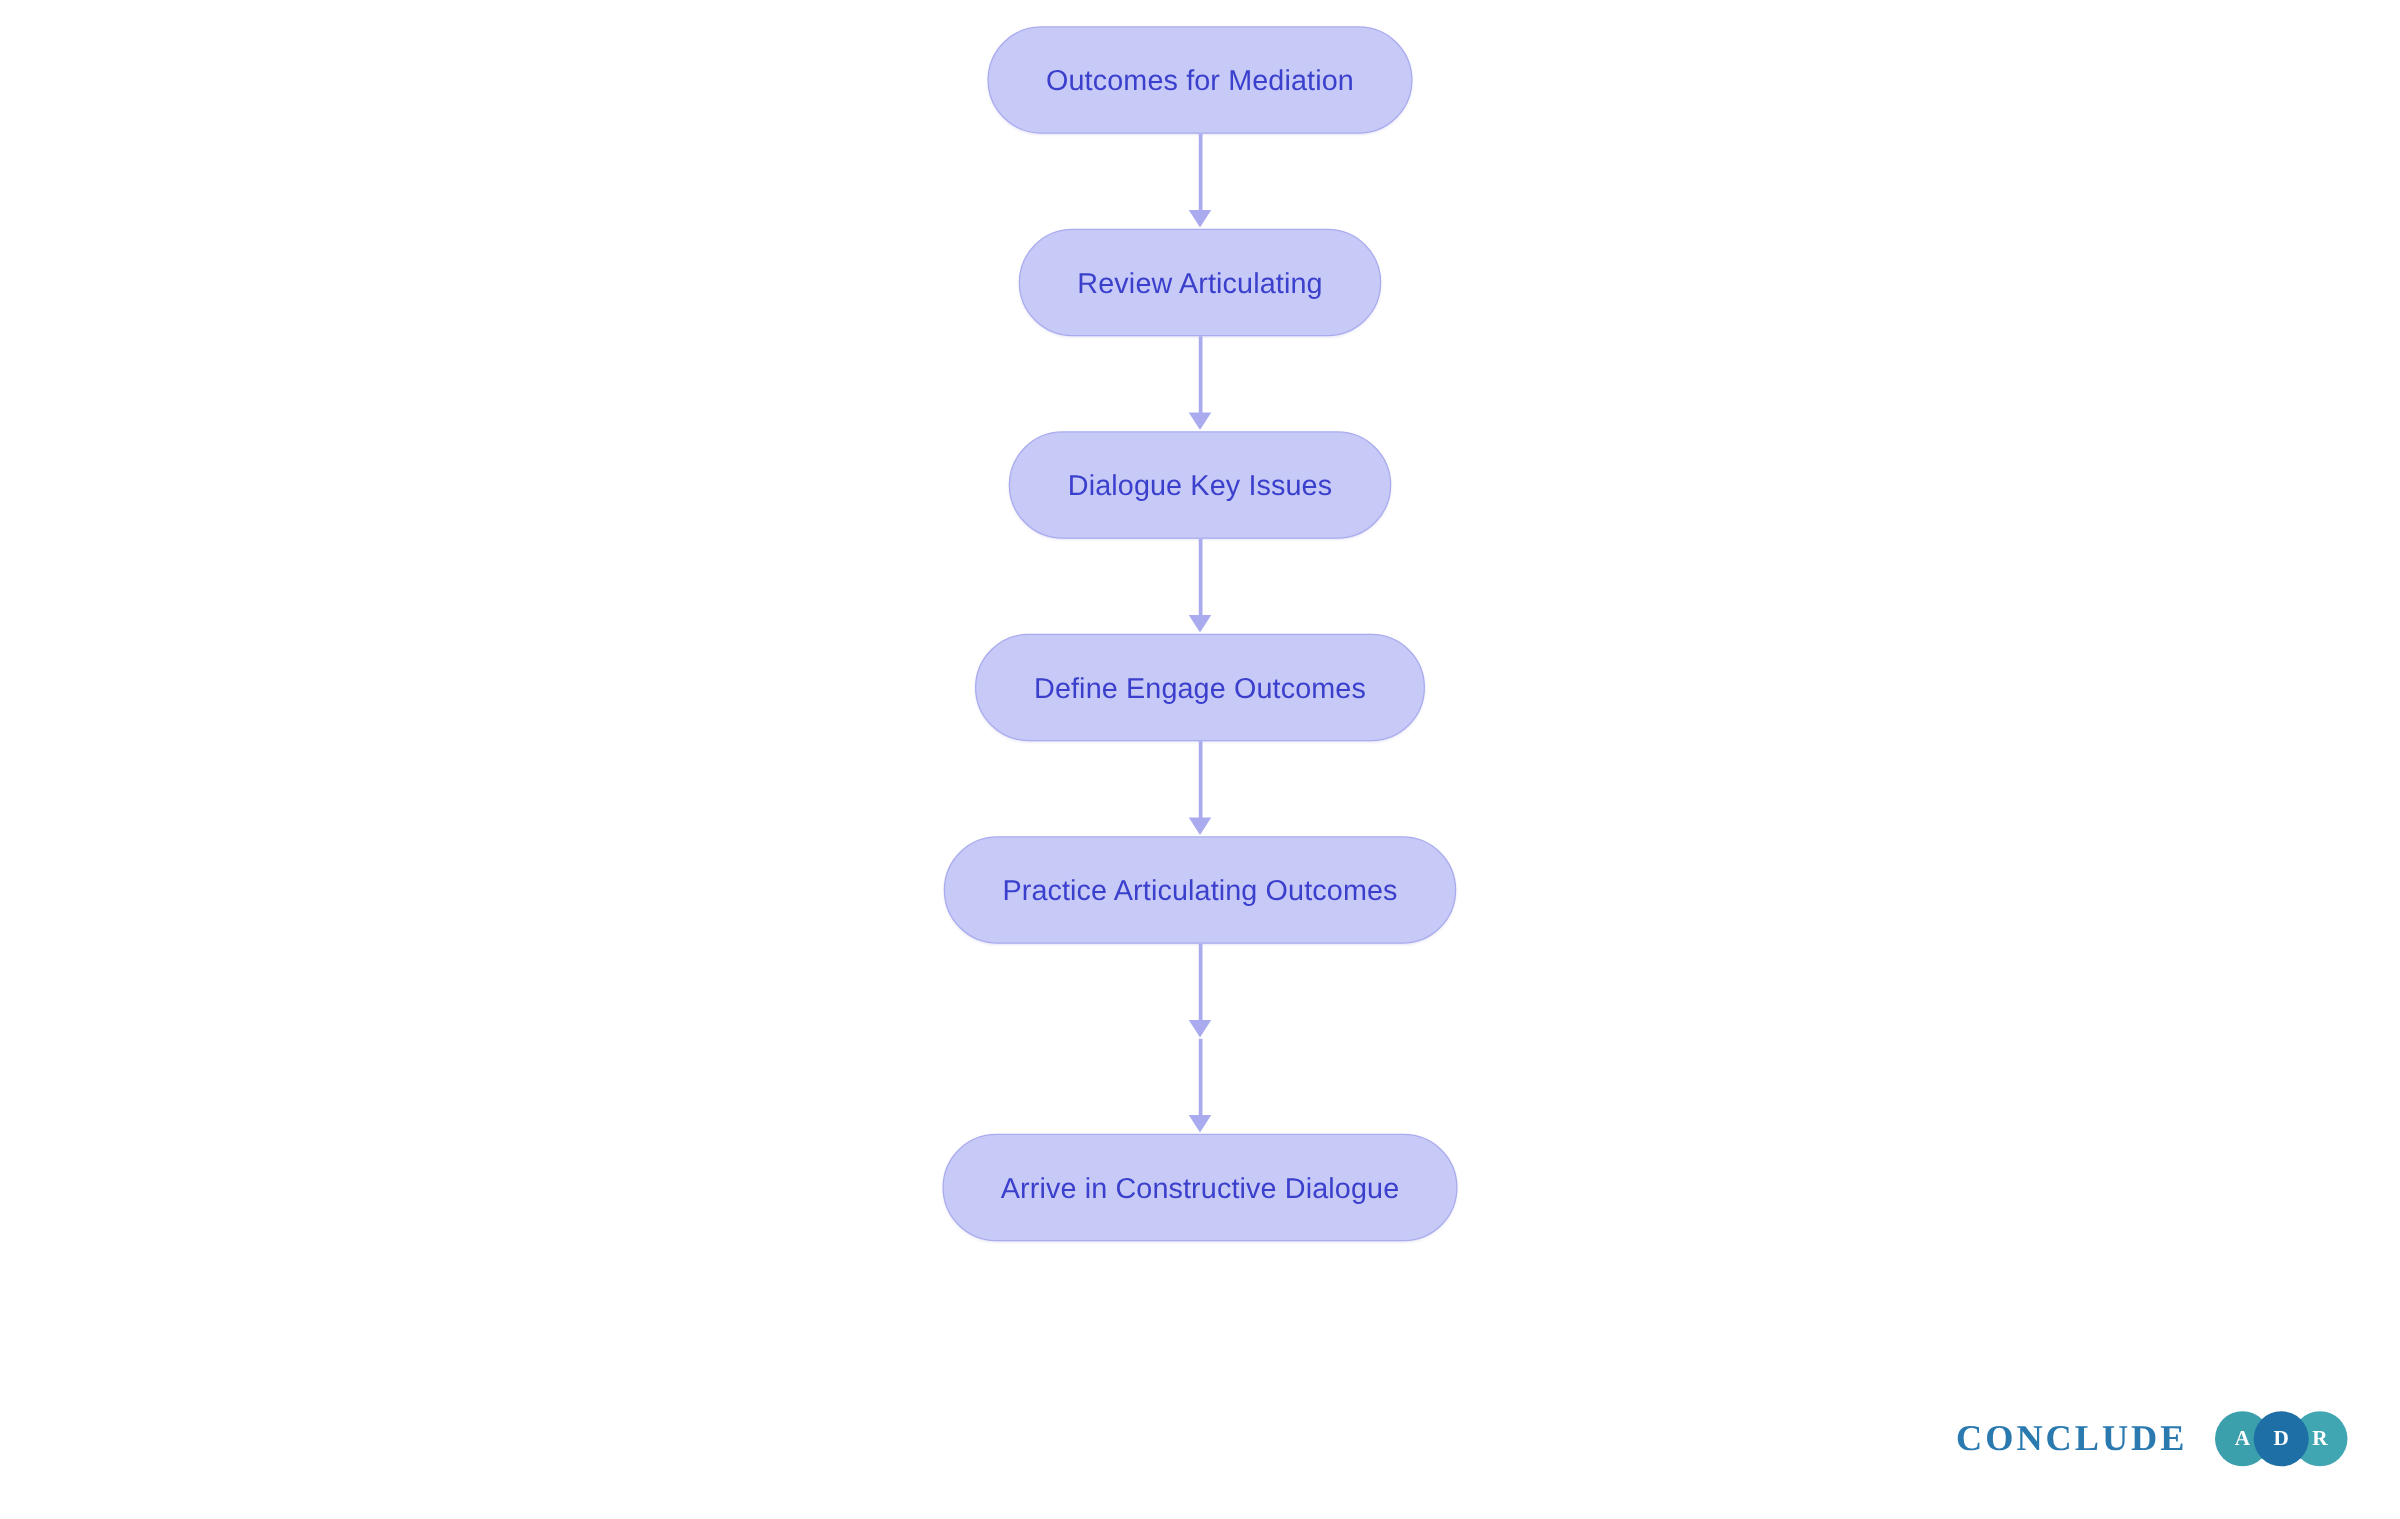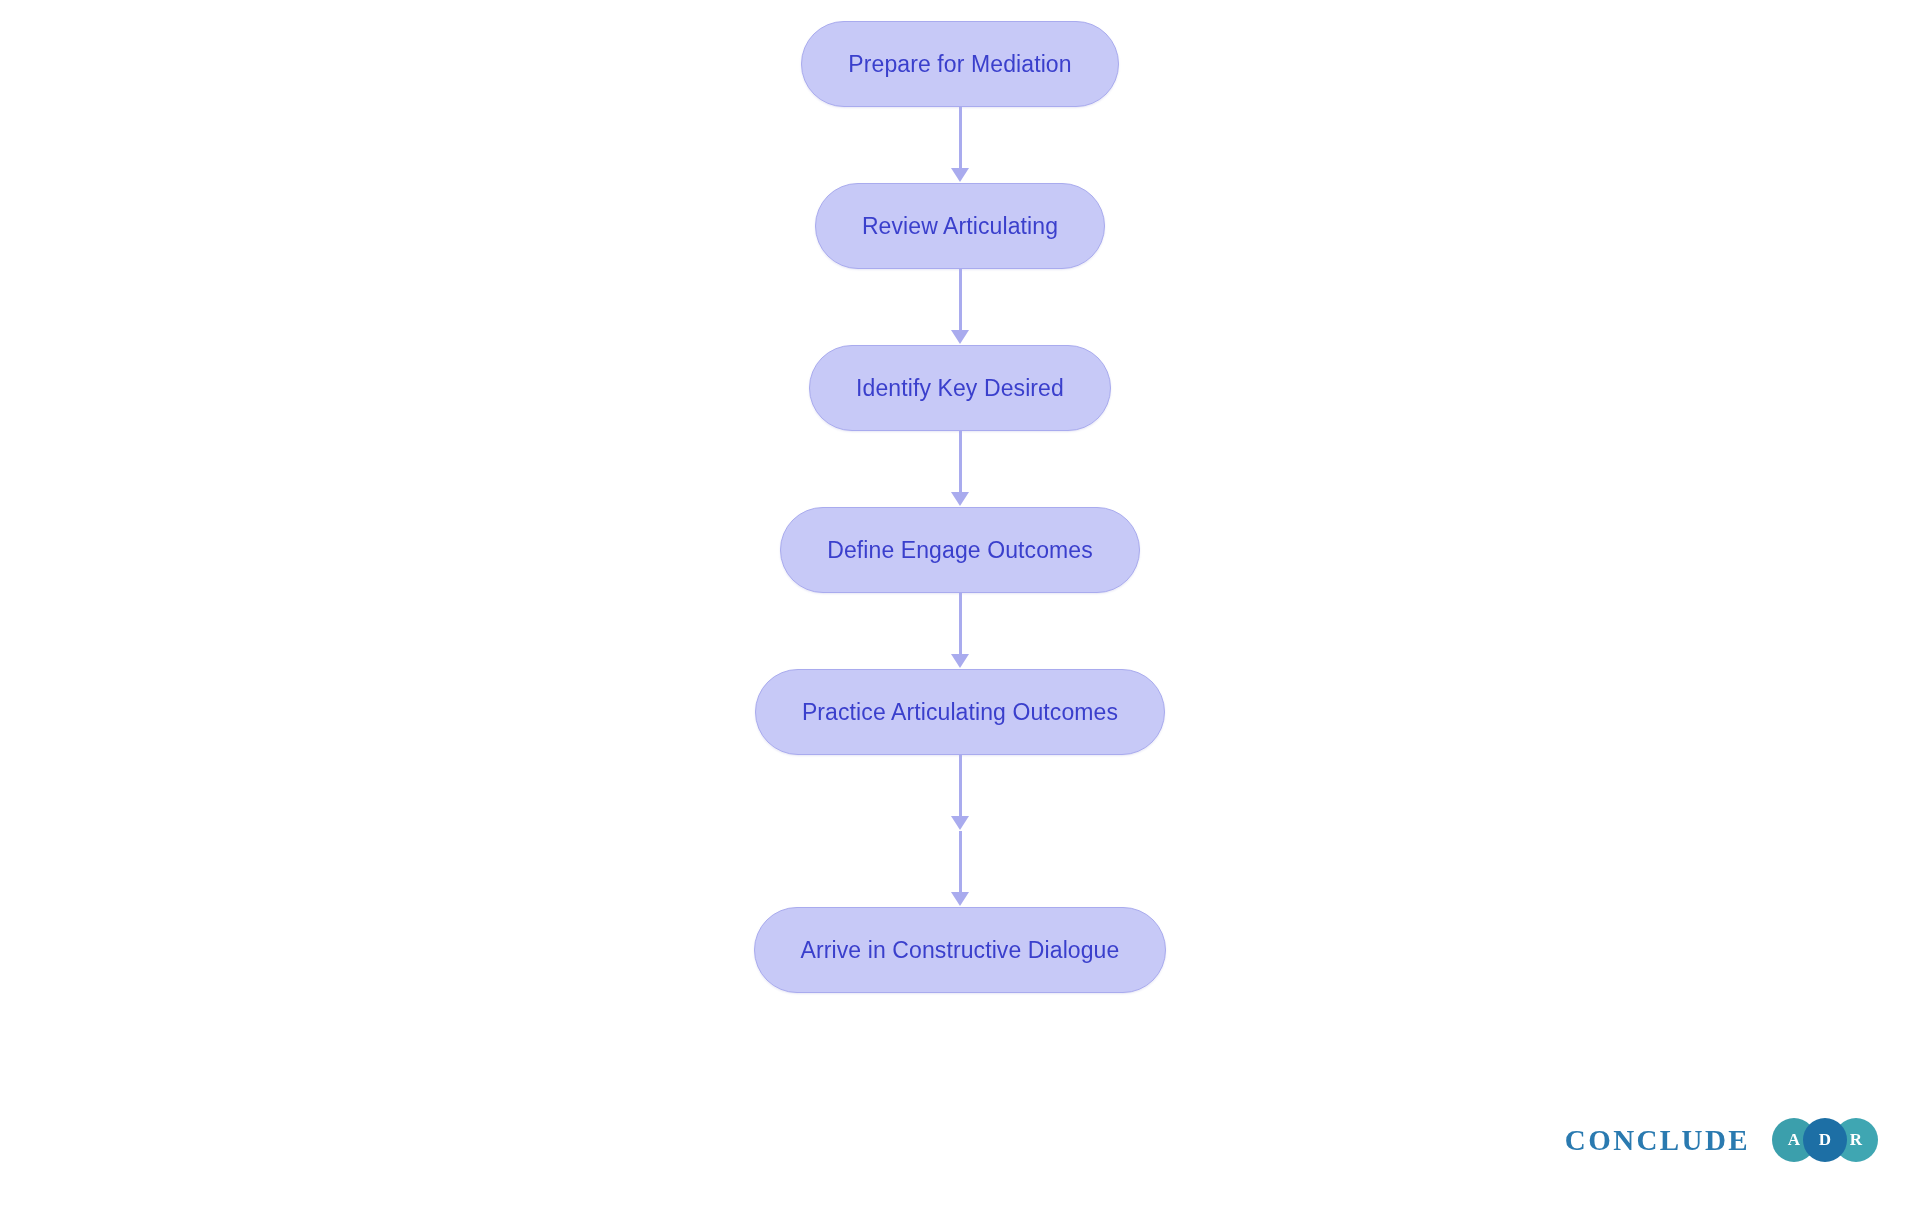--- a/index.html
+++ b/index.html
@@ -80,21 +80,21 @@
     border-left: 9px solid transparent;
     border-right: 9px solid transparent;
     border-top: 14px solid #a9abee;
     margin-top: -1px;
   }
 
   
   #brand-logo {
     position: absolute;
     right: 42px;
-    bottom: 53px;
+    bottom: 42px;
     display: flex;
     align-items: center;
     gap: 22px;
   }
   .brand-wordmark {
     font-family: "Liberation Serif", "DejaVu Serif", serif;
     font-size: 29px;
     font-weight: 700;
     letter-spacing: 2.4px;
     color: #2a7ab0;
@@ -123,39 +123,39 @@
   .brand-circle.c-d { left: 31px; background: #1d6fa5; z-index: 2; }
   .brand-circle.c-r { left: 62px; background: #3fa6b2; }
 </style>
 </head>
 <body style="background: rgb(255, 255, 255);">
 
 <div id="flowchart-canvas">
   <div class="flow-column" style="top: 21px;">
 
     <div class="flow-node" style="background: rgb(199, 201, 247); border-color: rgb(169, 171, 238);">
-      <span class="flow-node-label" style="color: rgb(58, 63, 204);">Prepare for Mediation</span>
+      <span class="flow-node-label" style="color: rgb(58, 63, 204);">Outcomes for Mediation</span>
     </div>
 
     <div class="flow-connector">
       <div class="connector-line" style="background: rgb(169, 171, 238);"></div>
       <div class="connector-head" style="border-top-color: rgb(169, 171, 238);"></div>
     </div>
 
     <div class="flow-node" style="background: rgb(199, 201, 247); border-color: rgb(169, 171, 238);">
       <span class="flow-node-label" style="color: rgb(58, 63, 204);">Review Articulating</span>
     </div>
 
     <div class="flow-connector">
       <div class="connector-line" style="background: rgb(169, 171, 238);"></div>
       <div class="connector-head" style="border-top-color: rgb(169, 171, 238);"></div>
     </div>
 
     <div class="flow-node" style="background: rgb(199, 201, 247); border-color: rgb(169, 171, 238);">
-      <span class="flow-node-label" style="color: rgb(58, 63, 204);">Identify Key Desired</span>
+      <span class="flow-node-label" style="color: rgb(58, 63, 204);">Dialogue Key Issues</span>
     </div>
 
     <div class="flow-connector">
       <div class="connector-line" style="background: rgb(169, 171, 238);"></div>
       <div class="connector-head" style="border-top-color: rgb(169, 171, 238);"></div>
     </div>
 
     <div class="flow-node" style="background: rgb(199, 201, 247); border-color: rgb(169, 171, 238);">
       <span class="flow-node-label" style="color: rgb(58, 63, 204);">Define Engage Outcomes</span>
     </div>

